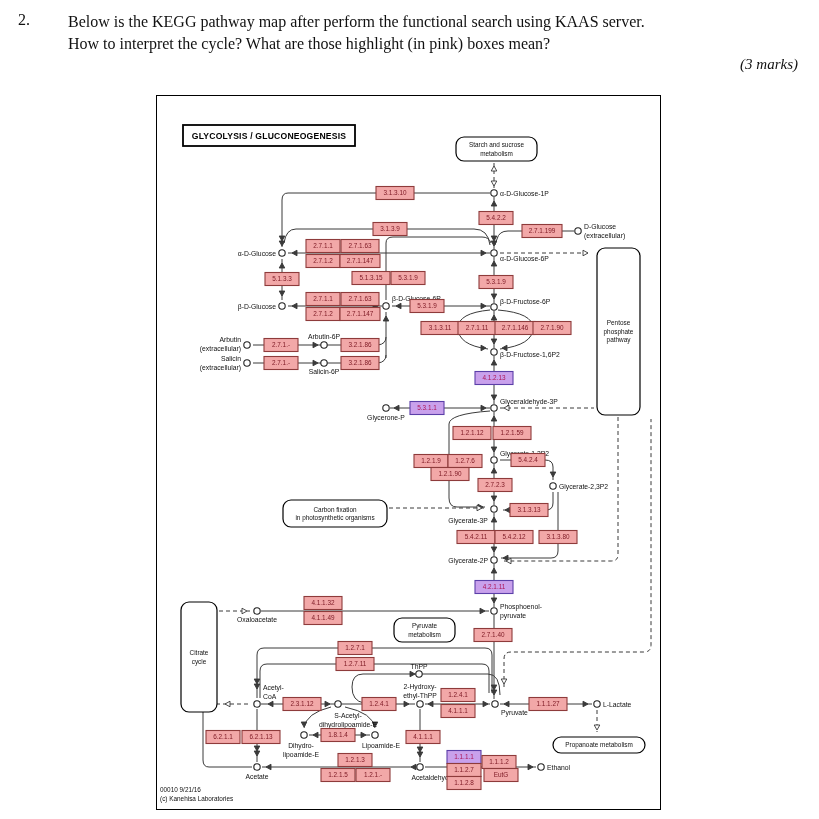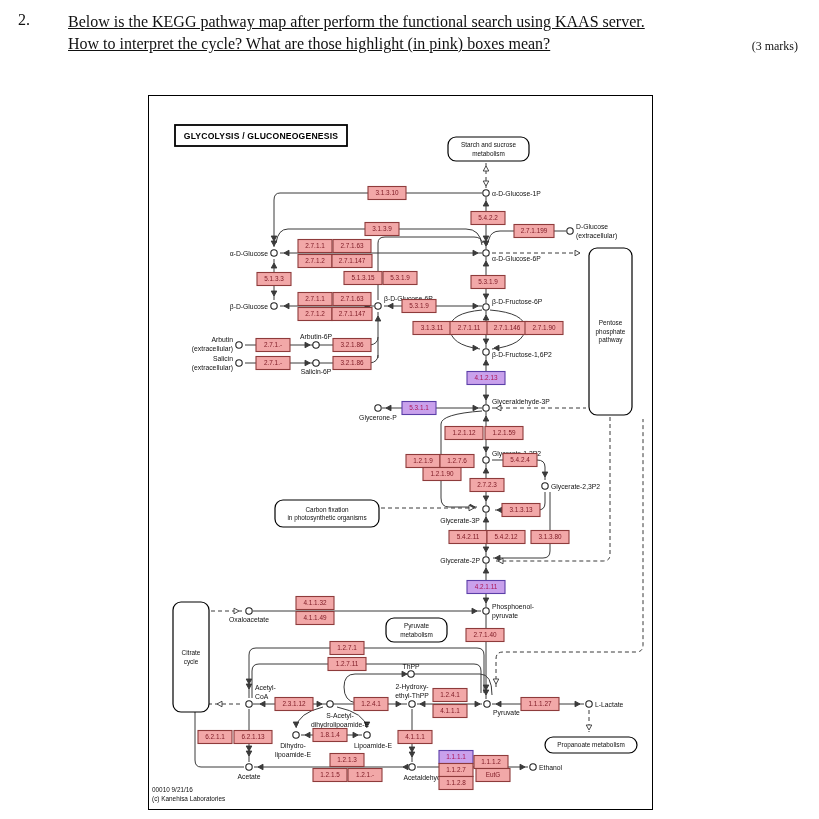--- a/index.html
+++ b/index.html
@@ -1,21 +1,21 @@
 <!DOCTYPE html>
 <html><head>
 <meta charset="utf-8">
 <style>
   * { margin:0; padding:0; box-sizing:border-box; }
   html,body { width:819px; height:819px; background:#fff; }
   body { position:relative; overflow:hidden; font-family:"Liberation Serif", serif; color:#111; }
   .q-num   { position:absolute; left:18px;  top:11px; font-size:16px; }
-  .q-text  { position:absolute; left:68px;  top:11px; width:736px; font-size:16px; line-height:22px;text-decoration:underline; }
-  .q-marks { position:absolute; right:21px; top:39px; font-size:12px; }
-  .map-frame { position:absolute; left:148px; top:95px; width:505px; height:715px; }
+  .q-text  { position:absolute; left:68px;  top:11px; width:736px; font-size:16px; line-height:22px; }
+  .q-marks { position:absolute; right:21px; top:56px; font-size:15px;font-style:italic; }
+  .map-frame { position:absolute; left:156px; top:95px; width:505px; height:715px; }
   svg text { font-family:"Liberation Sans", sans-serif; }
 </style>
 </head>
 <body>
 
 <div class="q-num">2.</div>
 <div class="q-text">
   <span>Below is the KEGG pathway map after perform the functional search using KAAS server.</span><br>
   <span>How to interpret the cycle? What are those highlight (in pink) boxes mean?</span>
 </div>

